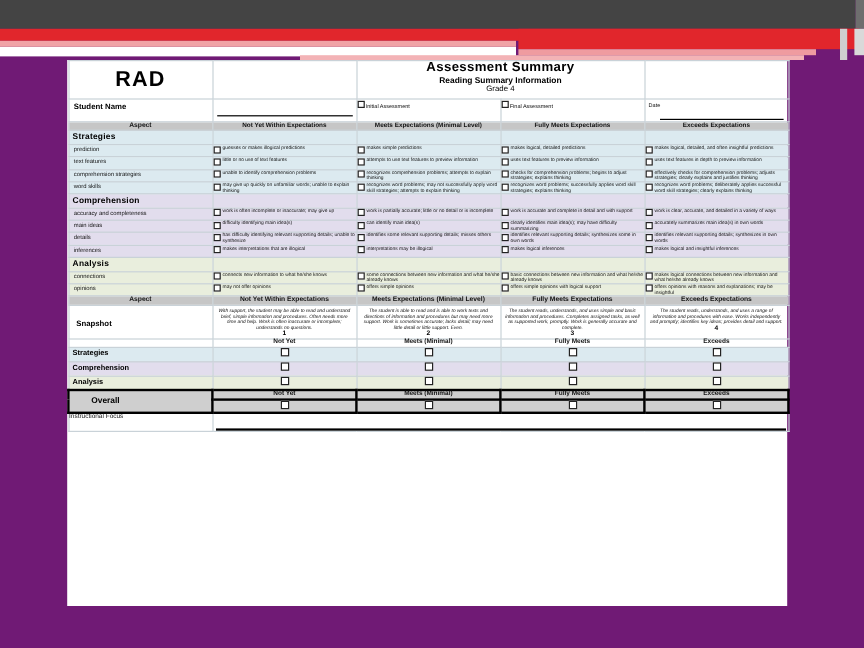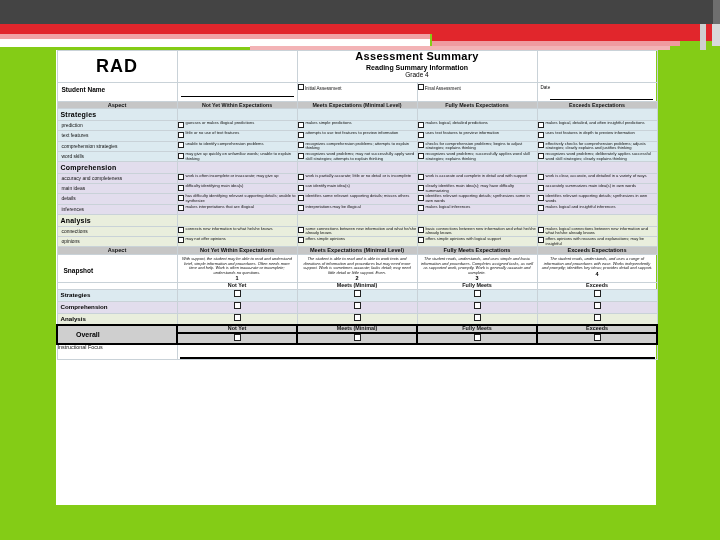--- a/index.html
+++ b/index.html
@@ -2,21 +2,21 @@
 <html><head>
 <meta charset="utf-8">
 <style>
   html,body{margin:0;padding:0;}
   body{
     width:720px;height:540px;overflow:hidden;
     background:#ffffff;
     font-family:"Liberation Sans", sans-serif;
     -webkit-font-smoothing:none;
   }
-  .slide{position:relative;width:720px;height:540px;background:#84cc16;}
+  .slide{position:relative;width:720px;height:540px;background:#701a75;}
 
   
   .chrome-dark{position:absolute;left:0;top:0;width:713px;height:24px;background:#444444;}
   .chrome-dark-r{position:absolute;left:713px;top:0;width:7px;height:24px;background:#6e6e6e;}
   .chrome-red-main{position:absolute;left:0;top:24px;width:716px;height:10px;background:#e1262c;}
   .chrome-red-tab{position:absolute;left:432px;top:24px;width:284px;height:17px;background:#e1262c;}
   .chrome-pink-a{position:absolute;left:0;top:34px;width:430px;height:5px;background:#f0a3a6;}
   .chrome-pink-b{position:absolute;left:432px;top:41px;width:248px;height:5px;background:#ef9ba0;}
   .chrome-pink-c{position:absolute;left:250px;top:46px;width:420px;height:4px;background:#f3b3b6;}
   .chrome-edge{position:absolute;left:700px;top:24px;width:6px;height:26px;background:#cfcfcf;}

